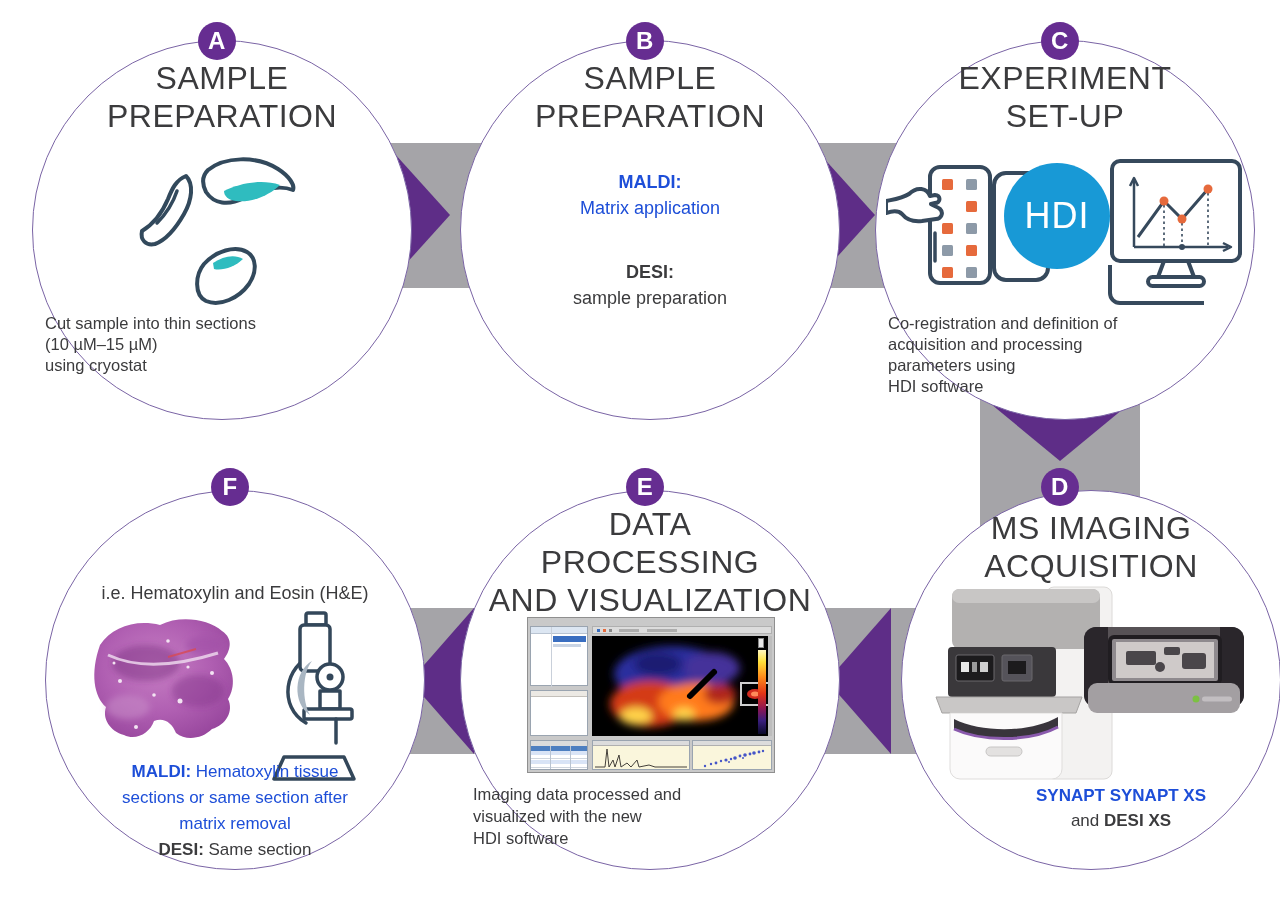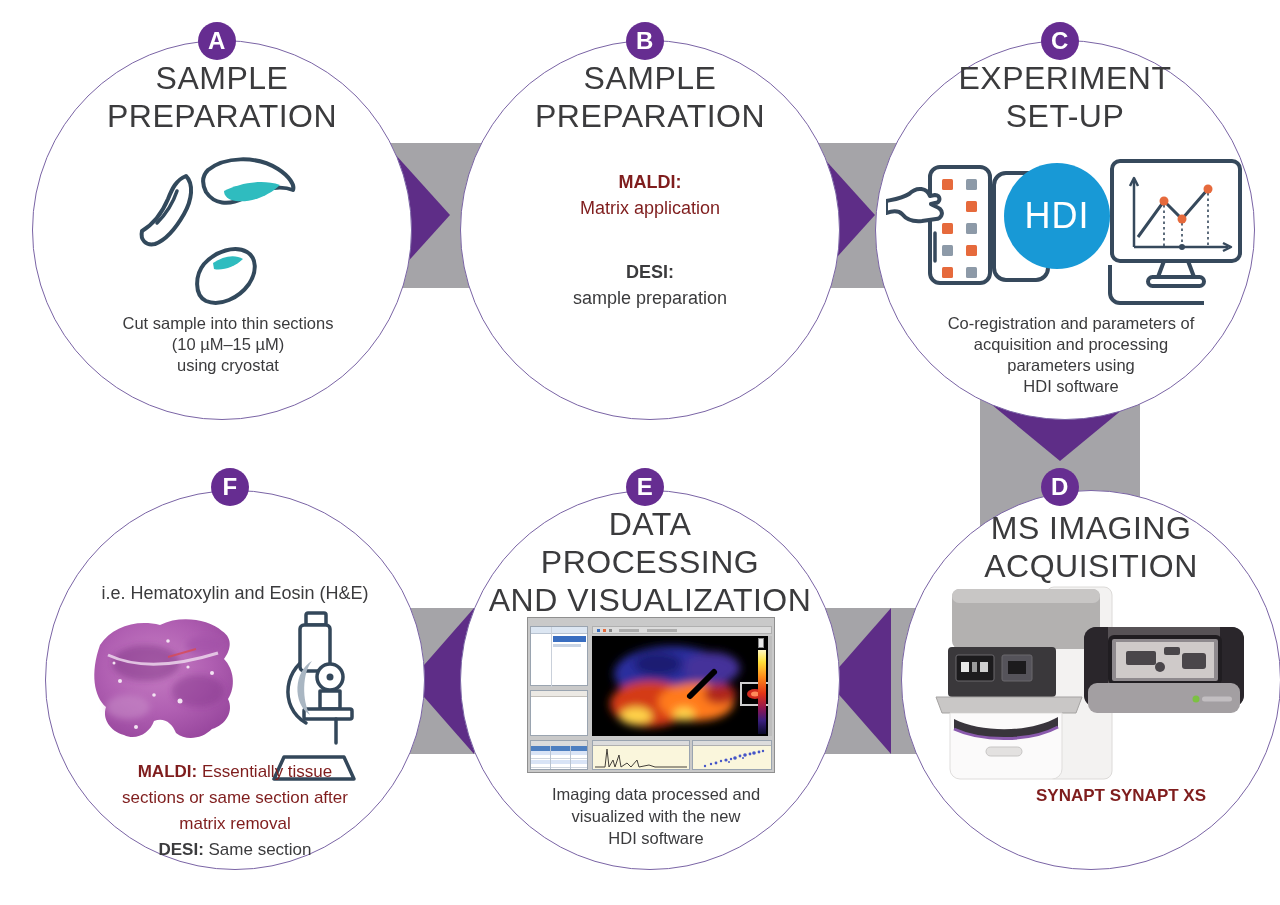--- a/index.html
+++ b/index.html
@@ -15,22 +15,22 @@
   .circle{
     position:absolute;width:380px;height:380px;border-radius:50%;
     background:#fff;border:1.5px solid #7a64a5;box-sizing:border-box;z-index:2;
   }
   .badge{
     position:absolute;width:38px;height:38px;border-radius:50%;background:#662d91;
     color:#fff;font-weight:bold;font-size:24px;display:flex;align-items:center;justify-content:center;
     z-index:3;letter-spacing:.5px;
   }
   .title{position:absolute;left:0;right:0;text-align:center;font-size:32px;line-height:38px;letter-spacing:.5px;color:#3b3b3d;}
-  .caption{position:absolute;left:12px;right:0;text-align:center;font-size:16.5px;line-height:21px;color:#3b3b3d;}
-  .ptext{color:#7f1d1d;}
+  .caption{position:absolute;left:12px;right:0;font-size:16.5px;line-height:21px;color:#3b3b3d;}
+  .ptext{color:#1d4ed8;}
   .b{font-weight:bold;}
   .blk{position:absolute;left:0;right:0;text-align:center;}
   .hdicircle{
     position:absolute;border-radius:50%;background:#1899d6;color:#fff;
     display:flex;align-items:center;justify-content:center;font-size:36px;letter-spacing:1px;
   }
   .bracket{position:absolute;border:4px solid #36495c;border-radius:14px;background:transparent;}
   .shot{position:absolute;background:#c9c9c9;border:1px solid #8f8f8f;box-sizing:border-box;}
   .shot *{position:absolute;box-sizing:border-box;}
 </style>
@@ -131,21 +131,21 @@
           <path d="M104,40 V94"></path>
       </g>
       <circle cx="60" cy="48" r="4.5" fill="#e66a3c"></circle>
       <circle cx="78" cy="66" r="4.5" fill="#e66a3c"></circle>
       <circle cx="104" cy="36" r="4.5" fill="#e66a3c"></circle>
       <circle cx="78" cy="94" r="3" fill="#36495c"></circle>
       <path d="M60,108 L84,108 L90,124 L54,124 Z" fill="#fff" stroke="#36495c" stroke-width="4" stroke-linejoin="round"></path>
       <rect x="44" y="124" width="56" height="9" rx="4.5" fill="#fff" stroke="#36495c" stroke-width="4"></rect>
     </svg>
     <div class="caption" style="top:272px;">
-      <div>Co-registration and parameters of</div>
+      <div>Co-registration and definition of</div>
       <div>acquisition and processing</div>
       <div>parameters using</div>
       <div>HDI software</div>
     </div>
   </div>
 
   <div class="circle" style="left:901px;top:490px;">
     <div class="title" style="top:18px;">
       <div>MS IMAGING</div>
       <div>ACQUISITION</div>
@@ -180,20 +180,21 @@
         <rect x="82" y="26" width="16" height="8" rx="2"></rect>
         <rect x="100" y="32" width="24" height="16" rx="3"></rect>
         <circle cx="78" cy="46" r="5"></circle>
       </g>
       <rect x="6" y="62" width="152" height="30" rx="9" fill="#a39fa2"></rect>
       <circle cx="114" cy="78" r="3.5" fill="#7cc142"></circle>
       <rect x="120" y="75.5" width="30" height="5" rx="2.5" fill="#c2bec1"></rect>
     </svg>
     <div class="blk" style="top:292px;font-size:17px;line-height:25px;left:80px;right:20px;">
       <div class="b ptext">SYNAPT SYNAPT XS</div>
+      <div><span>and </span><span class="b">DESI XS</span></div>
     </div>
   </div>
 
   <div class="circle" style="left:460px;top:490px;">
     <div class="title" style="top:14px;">
       <div>DATA</div>
       <div>PROCESSING</div>
       <div>AND VISUALIZATION</div>
     </div>
 
@@ -338,21 +339,21 @@
         <circle cx="62" cy="66" r="13" fill="#fff"></circle>
         <rect x="52" y="80" width="20" height="18" fill="#fff"></rect>
         <rect x="36" y="98" width="48" height="10" rx="2" fill="#fff"></rect>
         <path d="M68,108 V132"></path>
         <path d="M6,168 H86 L76,146 H16 Z" fill="#fff"></path>
       </g>
       <circle cx="62" cy="66" r="3.5" fill="#33475a"></circle>
       <path d="M44,50 C26,60 24,92 42,104 C34,90 34,62 44,50 Z" fill="#a9b6c2"></path>
     </svg>
     <div class="blk" style="top:268px;font-size:17px;line-height:26px;">
-      <div class="ptext"><span class="b">MALDI:</span><span> Essentially tissue</span></div>
+      <div class="ptext"><span class="b">MALDI:</span><span> Hematoxylin tissue</span></div>
       <div class="ptext">sections or same section after</div>
       <div class="ptext">matrix removal</div>
       <div><span class="b">DESI:</span><span> Same section</span></div>
     </div>
   </div>
 
   <div class="badge" style="left:198px;top:22px;">
       <span>A</span>
     </div>
   <div class="badge" style="left:626px;top:22px;">

